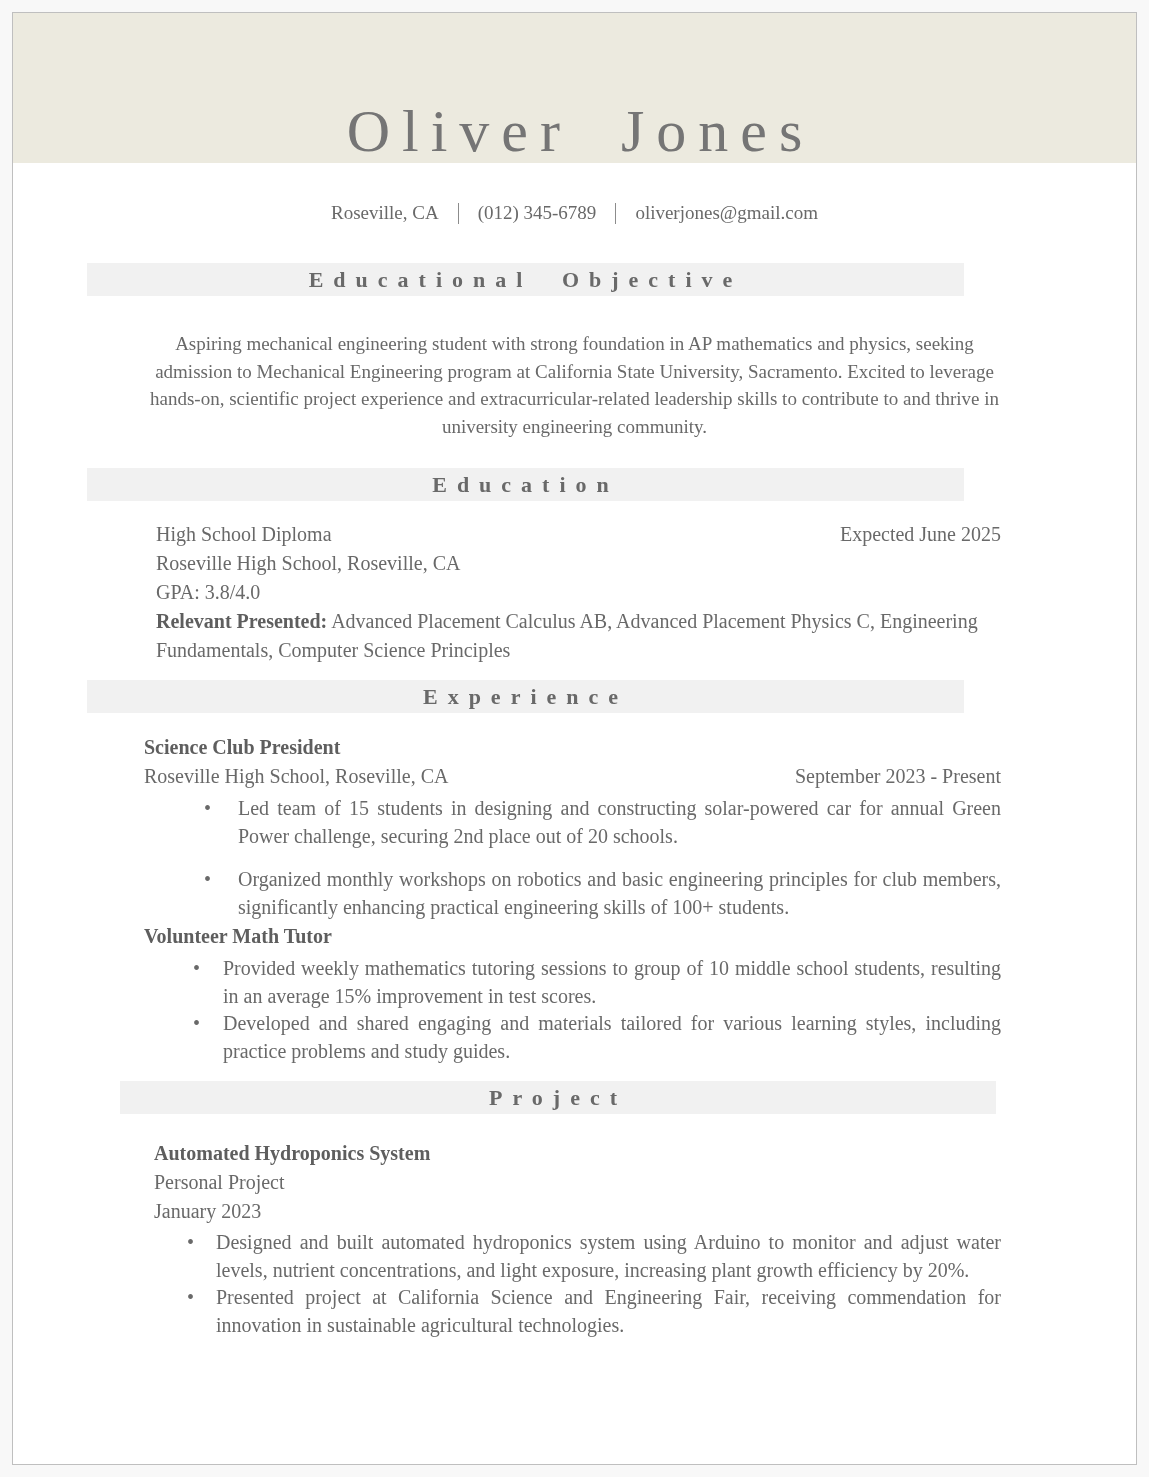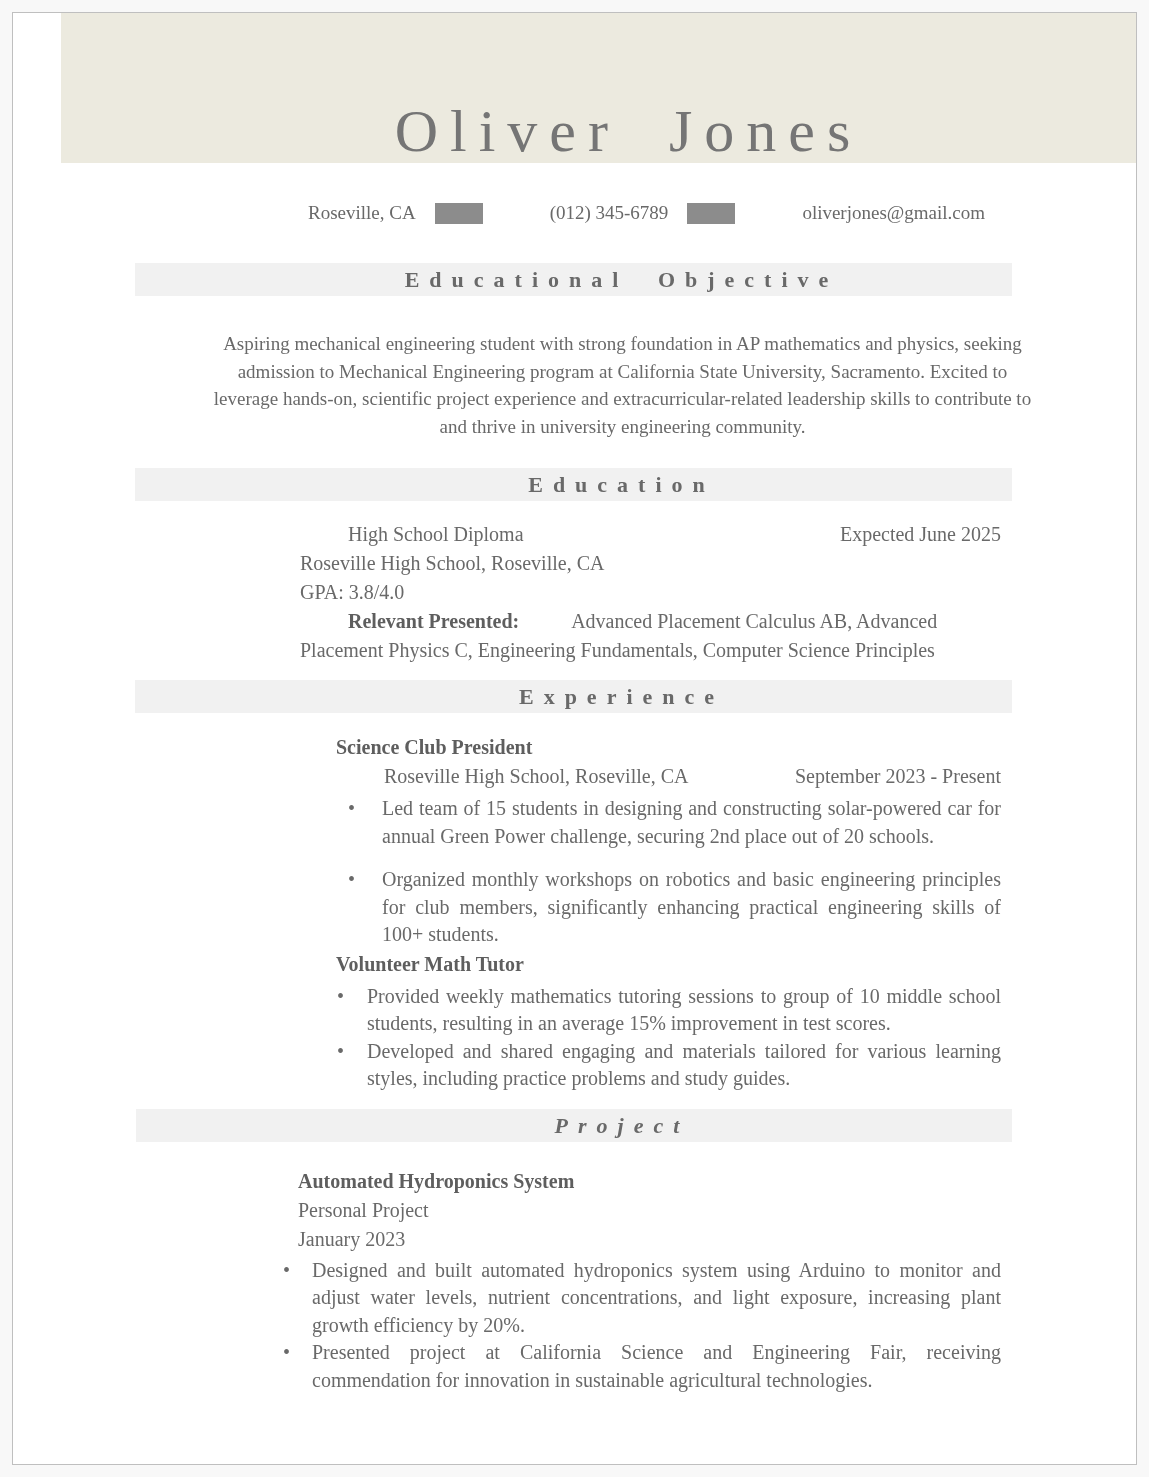--- a/index.html
+++ b/index.html
@@ -6,21 +6,21 @@
     --page-background: #F8F8F8;
     --document-background: #FFFFFF;
     --document-border: #BFBFBF;
     --header-background: #ECEADF;
     --section-bar-background: #F1F1F1;
     --text: #696969;
     --bold-text: #5E5E5E;
     --name-text: #757575;
     --divider: #8C8C8C;
   }
-  * { box-sizing: border-box; padding-left: 48px; }
+  * { box-sizing: border-box; }
   html, body { margin: 0; padding: 0; }
   body {
     width: 1149px;
     height: 1477px;
     background: var(--page-background);
     font-family: "Liberation Serif", "DejaVu Serif", serif;
     color: var(--text);
   }
   .page {
     width: 1149px;
@@ -82,21 +82,21 @@
     text-align: center;
     font-size: 22px;
     font-weight: 700;
     color: var(--text);
     letter-spacing: 10px;
     word-spacing: 14px;
     white-space: nowrap;
   }
   .section-bar.edu { margin-top: 28px; }
   .section-bar.exp { margin-top: 15px; }
-  .section-bar.proj { margin-top: 16px; margin-left: 75px; width: 876px; font-style: italic; }
+  .section-bar.proj { margin-top: 16px; margin-left: 107px; width: 876px; }
   
   .objective {
     margin: 34px auto 0;
     width: 872px;
     text-align: center;
     font-size: 19px;
     line-height: 27.5px;
   }
   
   .content {

